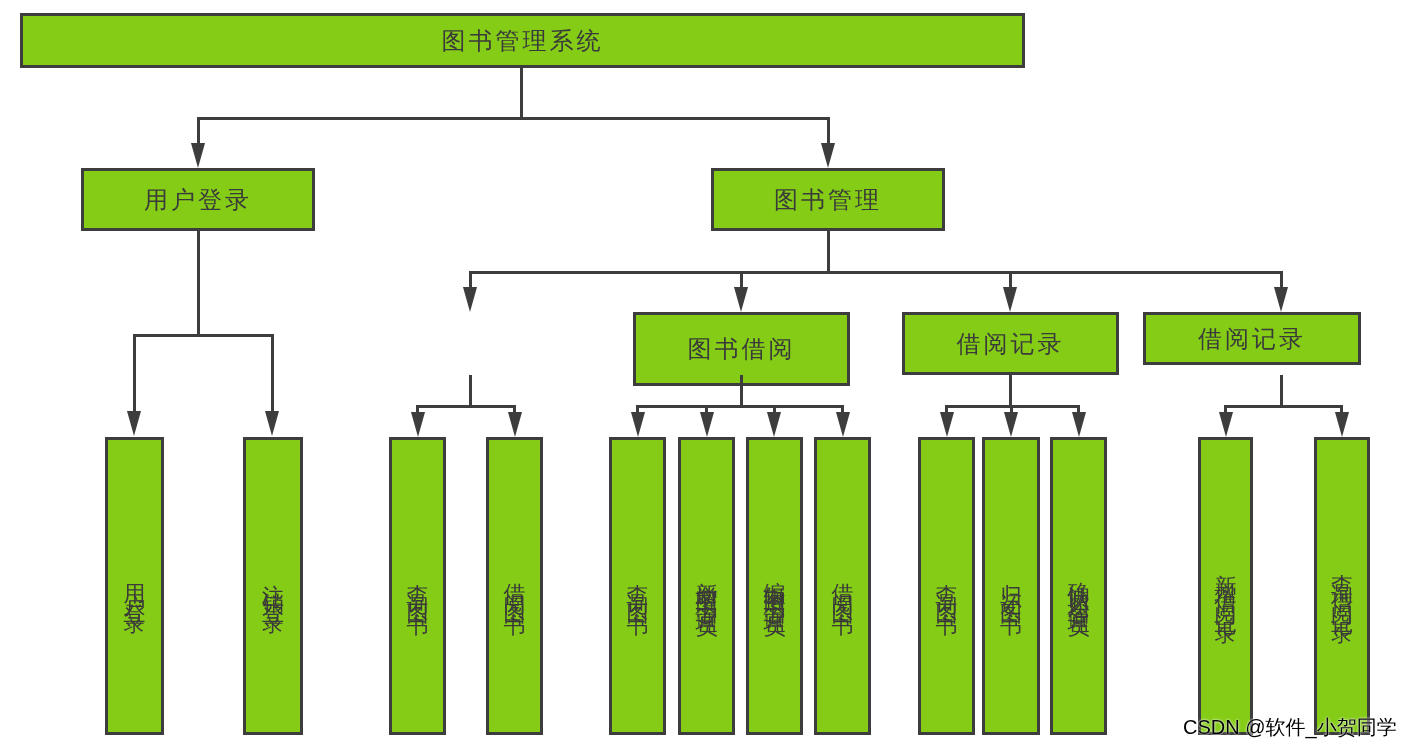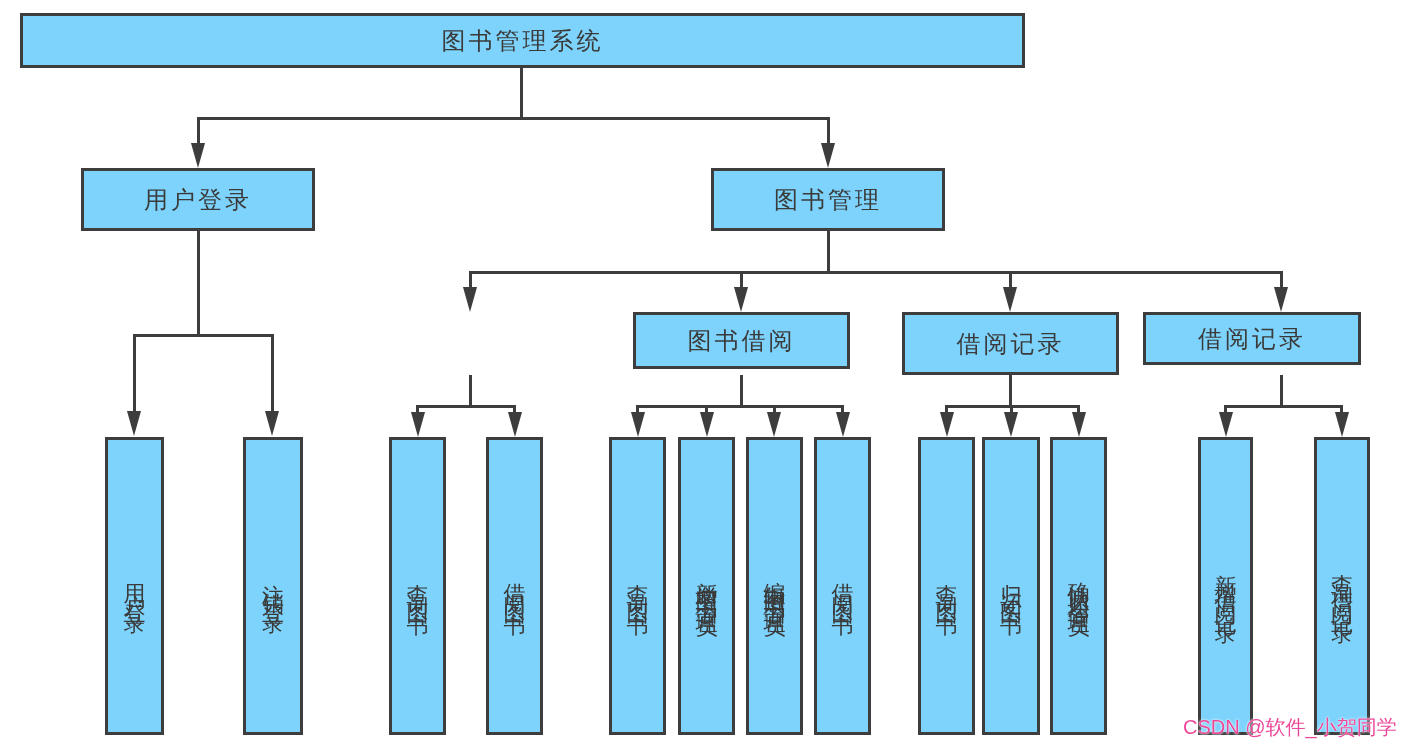--- a/index.html
+++ b/index.html
@@ -1,38 +1,38 @@
 <!DOCTYPE html>
 <html><head>
 <meta charset="utf-8">
 <style>
   html,body{margin:0;padding:0;background:#fff;}
   #canvas{
     position:relative;width:1405px;height:747px;background:#fff;overflow:hidden;
     font-family:"Liberation Sans","DejaVu Sans",sans-serif;color:#3a3a3a;
   }
   .box{
-    position:absolute;box-sizing:border-box;background:#7dd3fc;
+    position:absolute;box-sizing:border-box;background:#84cc16;
     border:3px solid #3d3d3d;display:flex;align-items:center;justify-content:center;
   }
   .box .lbl{font-size:24px;letter-spacing:3px;white-space:nowrap;}
   .leaf .lbl{
     writing-mode:vertical-rl;text-orientation:mixed;
     font-size:22px;letter-spacing:10px;line-height:1;white-space:nowrap;
   }
   .leaf.long .lbl{letter-spacing:5px;}
   .h{position:absolute;height:3px;background:#3d3d3d;}
   .v{position:absolute;width:3px;background:#3d3d3d;}
   .a{
     position:absolute;width:0;height:0;
     border-left:7px solid transparent;border-right:7px solid transparent;
     border-top:25px solid #3d3d3d;
   }
   .watermark{
-    position:absolute;left:1183px;top:714px;font-size:20px;color:#ec4899;
+    position:absolute;left:1183px;top:714px;font-size:20px;color:#000000;
     white-space:nowrap;text-shadow:0 0 3px rgba(255,255,255,.95), 0 0 1px #fff;z-index:5;
   }
 </style>
 </head>
 <body>
 
 <div id="canvas">
 
   <div class="box" style="left:20px;top:13px;width:1005px;height:55px">
     <span class="lbl">图书管理系统</span>
@@ -63,21 +63,21 @@
   <div class="h" style="left:468.5px;top:271px;width:814px"></div>
   <div class="v" style="left:468.5px;top:271px;height:17px"></div>
   <div class="v" style="left:740px;top:271px;height:17px"></div>
   <div class="v" style="left:1009px;top:271px;height:17px"></div>
   <div class="v" style="left:1279.5px;top:271px;height:17px"></div>
   <div class="a" style="left:463px;top:287px"></div>
   <div class="a" style="left:734px;top:287px"></div>
   <div class="a" style="left:1003px;top:287px"></div>
   <div class="a" style="left:1274px;top:287px"></div>
 
-  <div class="box" style="left:633px;top:312px;width:217px;height:57px">
+  <div class="box" style="left:633px;top:312px;width:217px;height:74px">
     <span class="lbl">图书借阅</span>
   </div>
   <div class="box" style="left:902px;top:312px;width:217px;height:63px">
     <span class="lbl">借阅记录</span>
   </div>
   <div class="box" style="left:1143px;top:312px;width:218px;height:53px">
     <span class="lbl">借阅记录</span>
   </div>
 
   <div class="v" style="left:468.5px;top:375px;height:31px"></div>

